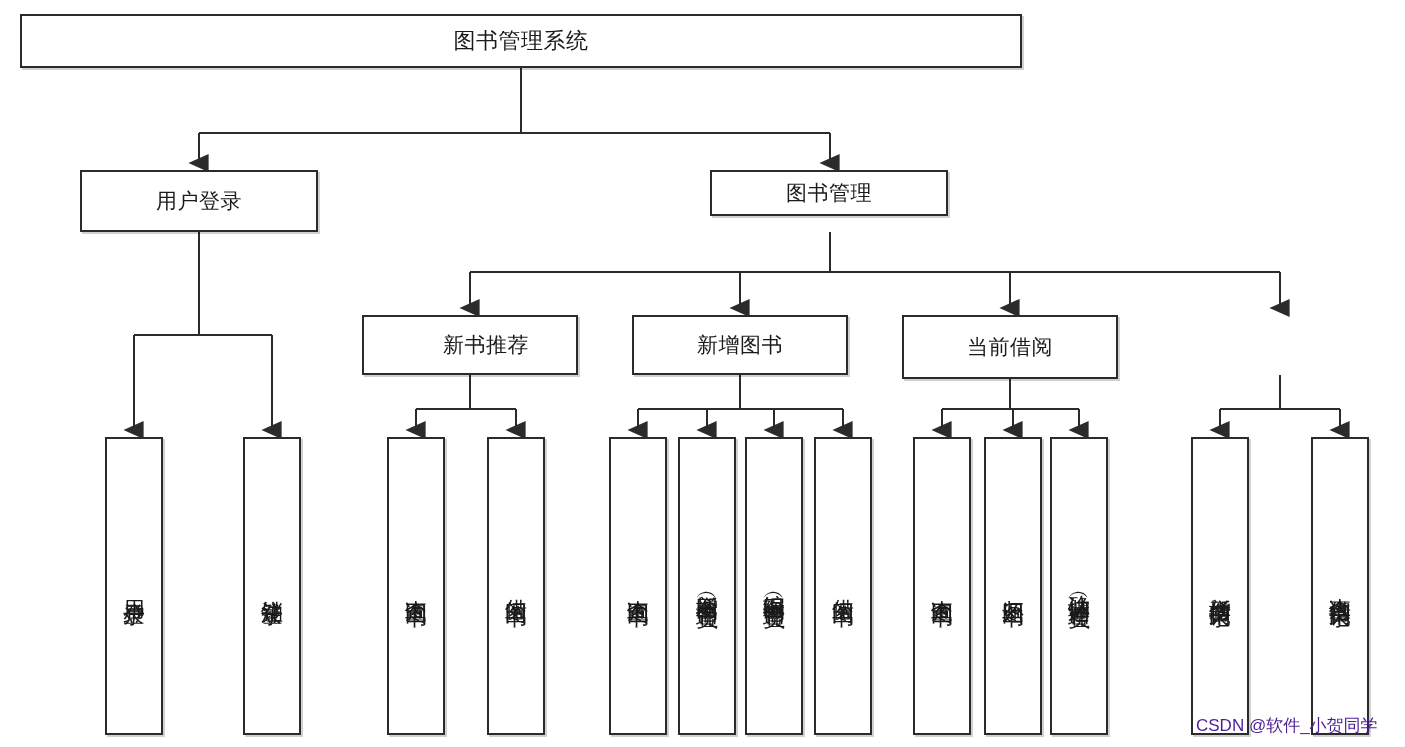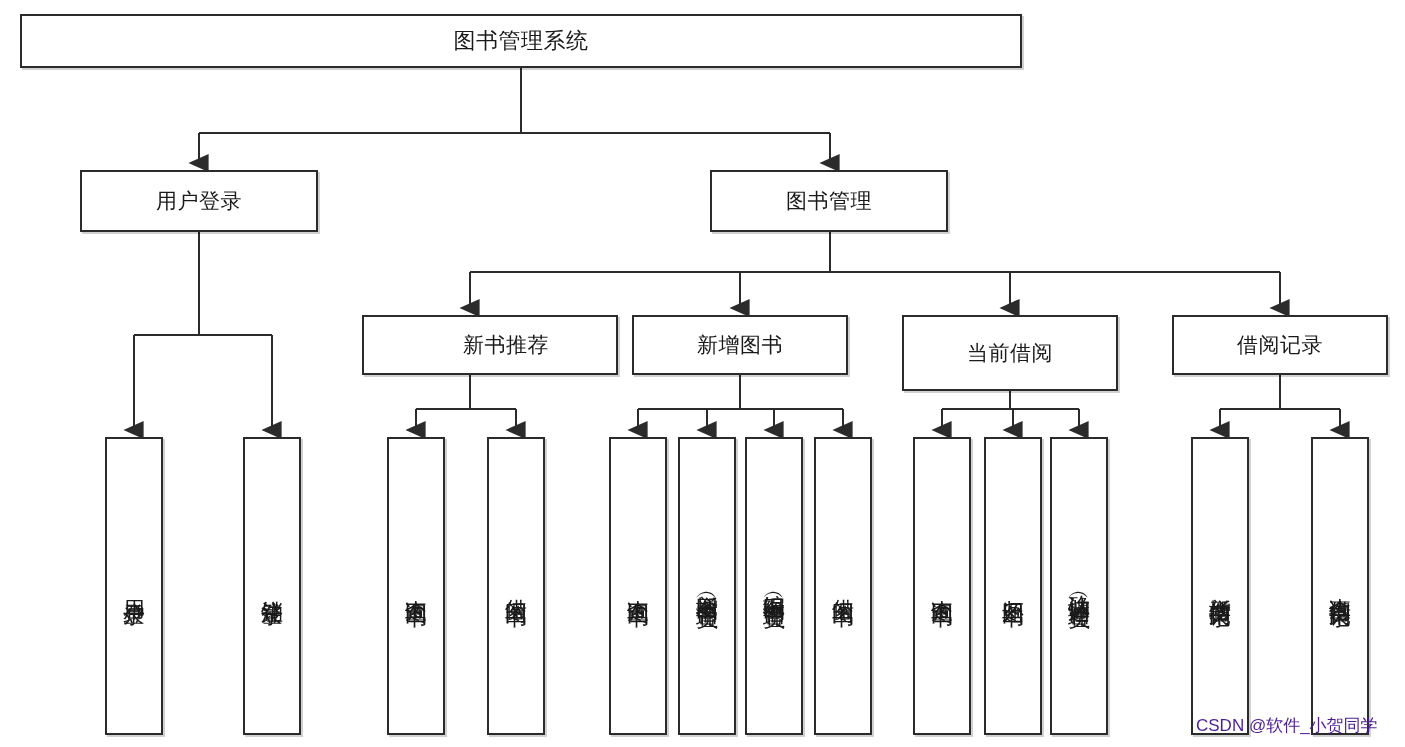--- a/index.html
+++ b/index.html
@@ -124,35 +124,32 @@
     </g>
   </svg>
 
   <div class="node h root" style="left:20px; top:14px; width:1002px; height:54px;">
     <span class="lbl">图书管理系统</span>
   </div>
 
   <div class="node h" style="left:80px; top:170px; width:238px; height:62px;">
     <span class="lbl">用户登录</span>
   </div>
-  <div class="node h" style="left:710px; top:170px; width:238px; height:62px;">
+  <div class="node h" style="left:710px; top:170px; width:238px; height:46px;">
     <span class="lbl">图书管理</span>
   </div>
 
-  <div class="node h" style="left:362px; top:315px; width:256px; height:60px;padding-left:32px;">
+  <div class="node h" style="left:362px; top:315px; width:216px; height:60px;padding-left:32px;">
     <span class="lbl">新书推荐</span>
   </div>
   <div class="node h" style="left:632px; top:315px; width:216px; height:60px;">
     <span class="lbl">新增图书</span>
   </div>
-  <div class="node h" style="left:902px; top:315px; width:216px; height:76px;">
+  <div class="node h" style="left:902px; top:315px; width:216px; height:64px;">
     <span class="lbl">当前借阅</span>
-  </div>
-  <div class="node h" style="left:1172px; top:315px; width:216px; height:60px;">
-    <span class="lbl">借阅记录</span>
   </div>
 
   <div class="node v" style="left:105px; top:437px; width:58px; height:298px;">
     <span class="lbl">用户登录</span>
   </div>
   <div class="node v" style="left:243px; top:437px; width:58px; height:298px;">
     <span class="lbl">注销登录</span>
   </div>
 
   <div class="node v" style="left:387px; top:437px; width:58px; height:298px;">

